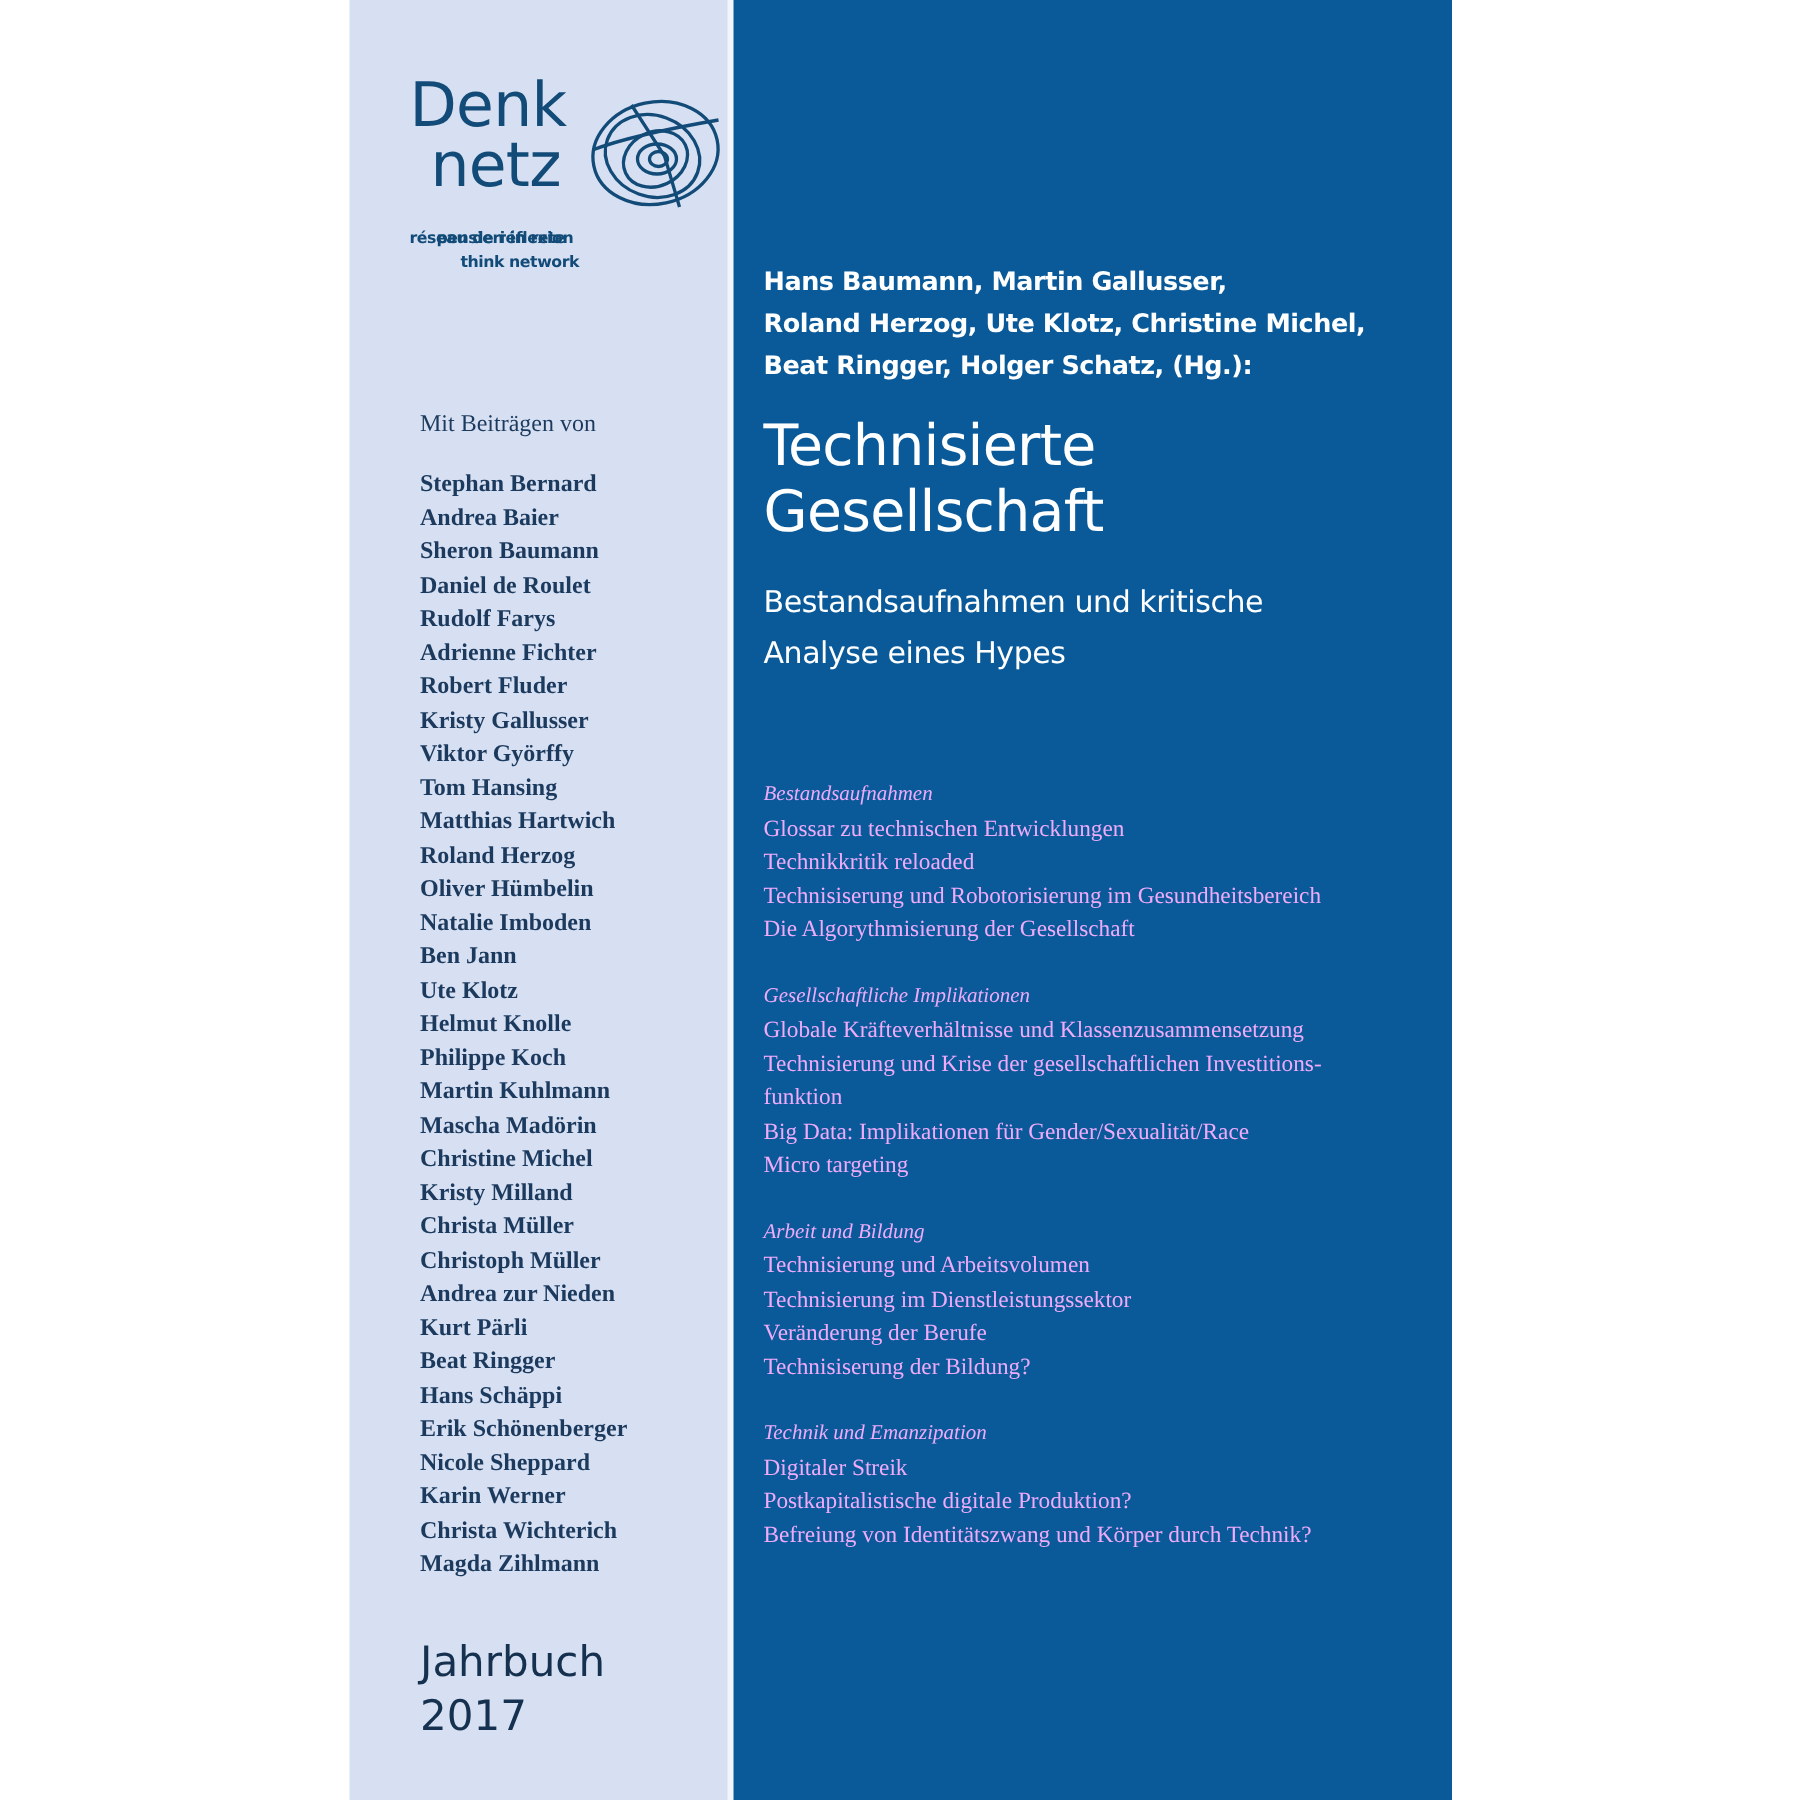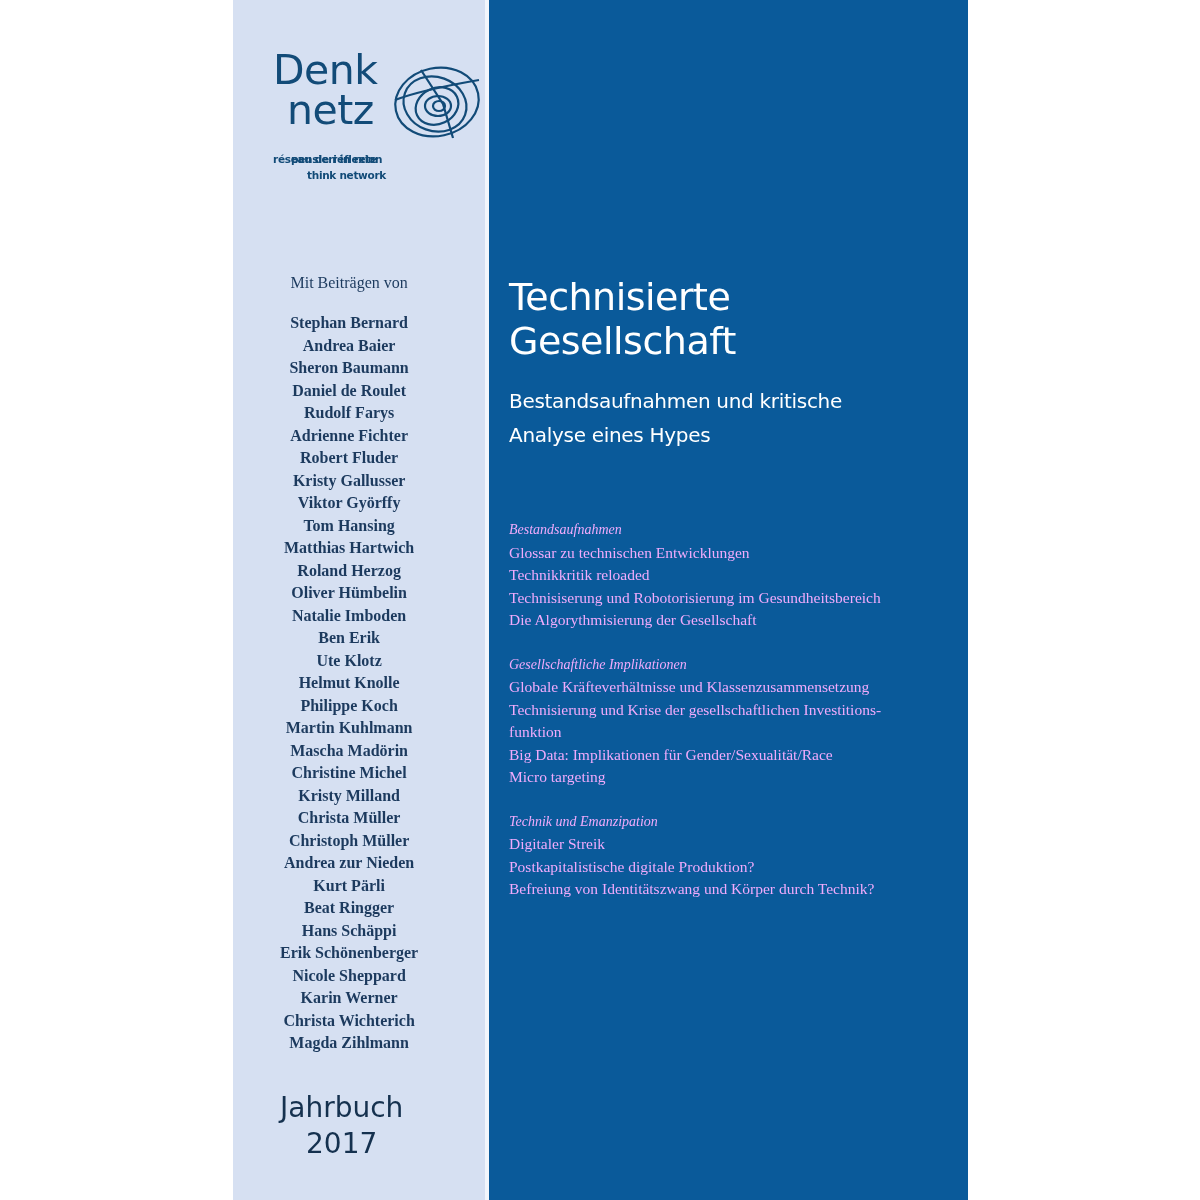--- a/index.html
+++ b/index.html
@@ -6,21 +6,20 @@
     body {
       width: 1200px; height: 1200px; background: #ffffff;
       position: relative; overflow: hidden;
     }
     .cover {
       position: absolute; left: 233px; top: 0; width: 735px; height: 1200px;
     }
     .left-panel {
       position: absolute; left: 0; top: 0; width: 255px; height: 1200px;
       background: #d6e0f2;
-      text-align: center;
     }
     .divider {
       position: absolute; left: 252px; top: 0; width: 4px; height: 1200px;
       background: #f2f6fc;
     }
     .right-panel {
       position: absolute; left: 256px; top: 0; width: 479px; height: 1200px;
       background: #0a5a9a;
     }
     
@@ -112,21 +111,21 @@
         <li>Rudolf Farys</li>
         <li>Adrienne Fichter</li>
         <li>Robert Fluder</li>
         <li>Kristy Gallusser</li>
         <li>Viktor Györffy</li>
         <li>Tom Hansing</li>
         <li>Matthias Hartwich</li>
         <li>Roland Herzog</li>
         <li>Oliver Hümbelin</li>
         <li>Natalie Imboden</li>
-        <li>Ben Erik</li>
+        <li>Ben Jann</li>
         <li>Ute Klotz</li>
         <li>Helmut Knolle</li>
         <li>Philippe Koch</li>
         <li>Martin Kuhlmann</li>
         <li>Mascha Madörin</li>
         <li>Christine Michel</li>
         <li>Kristy Milland</li>
         <li>Christa Müller</li>
         <li>Christoph Müller</li>
         <li>Andrea zur Nieden</li>
@@ -143,20 +142,25 @@
 
     <div class="jahrbuch">
       <div>Jahrbuch</div>
       <div>2017</div>
     </div>
   </div>
 
   <div class="divider"></div>
 
   <div class="right-panel">
+    <div class="editors">
+      <div>Hans Baumann, Martin Gallusser,</div>
+      <div>Roland Herzog, Ute Klotz, Christine Michel,</div>
+      <div>Beat Ringger, Holger Schatz, (Hg.):</div>
+    </div>
 
     <div class="title">
       <div>Technisierte</div>
       <div>Gesellschaft</div>
     </div>
 
     <div class="subtitle">
       <div>Bestandsaufnahmen und kritische</div>
       <div>Analyse eines Hypes</div>
     </div>
@@ -175,20 +179,29 @@
         <div class="toc-heading">Gesellschaftliche Implikationen</div>
         <ul class="toc-items">
           <li>Globale Kräfteverhältnisse und Klassenzusammensetzung</li>
           <li>Technisierung und Krise der gesellschaftlichen Investitions-
 funktion</li>
           <li>Big Data: Implikationen für Gender/Sexualität/Race</li>
           <li>Micro targeting</li>
         </ul>
       </div>
       <div class="toc-section">
+        <div class="toc-heading">Arbeit und Bildung</div>
+        <ul class="toc-items">
+          <li>Technisierung und Arbeitsvolumen</li>
+          <li>Technisierung im Dienstleistungssektor</li>
+          <li>Veränderung der Berufe</li>
+          <li>Technisiserung der Bildung?</li>
+        </ul>
+      </div>
+      <div class="toc-section">
         <div class="toc-heading">Technik und Emanzipation</div>
         <ul class="toc-items">
           <li>Digitaler Streik</li>
           <li>Postkapitalistische digitale Produktion?</li>
           <li>Befreiung von Identitätszwang und Körper durch Technik?</li>
         </ul>
       </div>
     </div>
   </div>
 </div>

